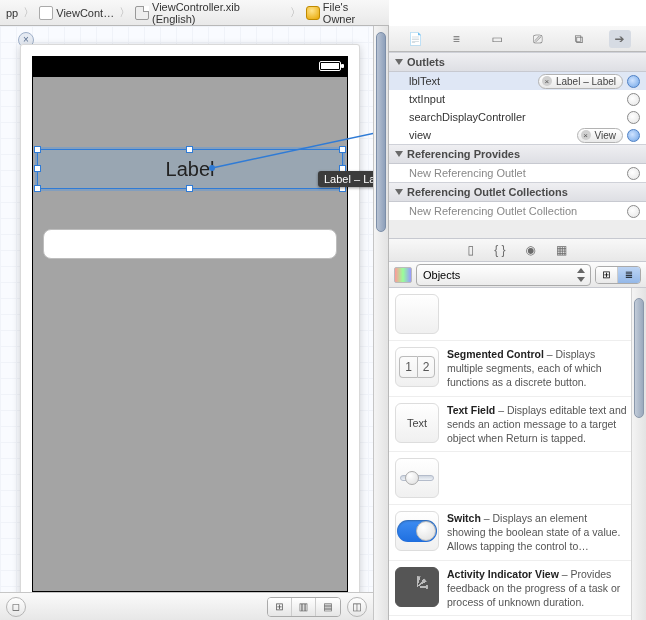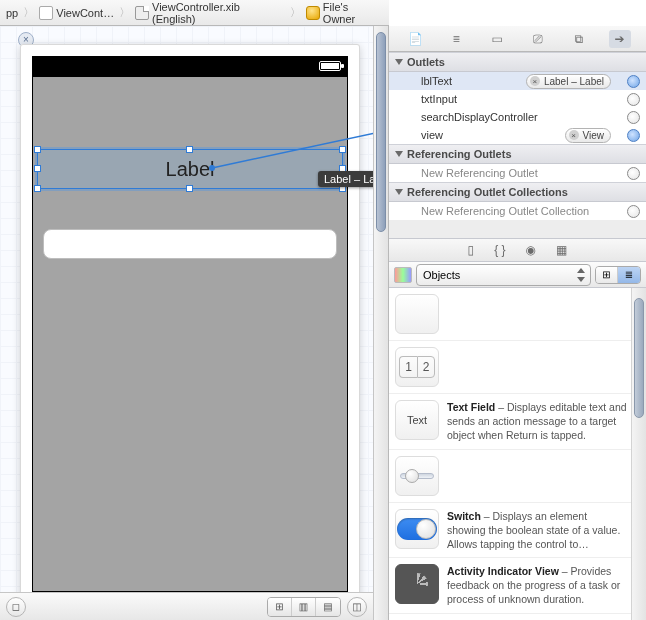--- a/index.html
+++ b/index.html
@@ -71,21 +71,21 @@
   .inspector-col { width: 257px; display:flex; flex-direction:column; background:#ededed; }
   
   .insp-tabs{ height:26px; background:linear-gradient(#f8f8f8,#e8e8e8); border-bottom:1px solid #b8b8b8; display:flex; align-items:center; justify-content:space-around; padding:0 6px; }
   .insp-tabs .ti{ width:22px; height:18px; display:flex; align-items:center; justify-content:center; color:#6a6a6a; font-size:12px; border-radius:3px; }
   .insp-tabs .ti.active{ background:#d6dbe3; }
 
   
   .sect-head{ height:20px; background:linear-gradient(#efeff2,#dedfe4); border-top:1px solid #cfd1d8; border-bottom:1px solid #c7c9d0; display:flex; align-items:center; font-size:11px; font-weight:bold; color:#4a4a4a; padding:0 6px; gap:4px; }
   .sect-head .tri{ width:0;height:0;border-left:4px solid transparent;border-right:4px solid transparent;border-top:6px solid #6a6a6a; }
   .sect-body{ background:#fff; }
-  .row{ display:flex; align-items:center; height:18px; font-size:11px; color:#333; padding:0 6px;gap:12px; }
+  .row{ display:flex; align-items:center; height:18px; font-size:11px; color:#333; padding:0 6px; }
   .row .indent{ width:14px; }
   .row .dot{ width:13px; height:13px; border:1px solid #8a8a8a; border-radius:50%; margin-left:auto; background:radial-gradient(circle at 40% 40%, #fff, #e4e4e4);} 
   .row .dot.filled{ background:radial-gradient(circle at 40% 40%, #cfe3ff, #6fa4e6); border-color:#4e80c4; }
   .pill{ margin-left:auto; display:flex; align-items:center; gap:4px; background:linear-gradient(#fff,#e9e9e9); border:1px solid #b3b3b3; border-radius:9px; height:15px; padding:0 6px 0 3px; font-size:10px; color:#444; }
   .pill .x{ width:10px; height:10px; border-radius:50%; background:#d0d0d0; color:#555; font-size:8px; display:flex; align-items:center; justify-content:center; }
   .row.hl{ background:#dfe7f5; }
 
   
   .mid-tabs{ height:24px; background:linear-gradient(#f8f8f8,#e8e8e8); border-top:1px solid #c7c9d0; border-bottom:1px solid #c7c9d0; display:flex; align-items:center; justify-content:center; gap:20px; color:#6a6a6a; font-size:12px; }
 
@@ -241,21 +241,21 @@
         <span class="pill">
           <span class="x">×</span>
           <span>View</span>
         </span>
         <span class="dot filled" style="margin-left:4px;"></span>
       </div>
     </div>
 
     <div class="sect-head">
       <span class="tri"></span>
-      <span>Referencing Outlets</span>
+      <span>Referencing Provides</span>
     </div>
     <div class="sect-body">
       <div class="row">
         <span class="indent"></span>
         <span style="color:#888">New Referencing Outlet</span>
         <span class="dot"></span>
       </div>
     </div>
 
     <div class="sect-head">
@@ -293,20 +293,21 @@
     <div class="liblist">
       <div id="lib-items">
           <div class="libitem">
             <div class="thumb button"></div>
           </div>
           <div class="libitem">
             <div class="thumb segmented">
               <span class="sseg">1</span>
               <span class="sseg">2</span>
             </div>
+            <div class="txt"><b>Segmented Control</b> – Displays multiple segments, each of which functions as a discrete button.</div>
           </div>
           <div class="libitem">
             <div class="thumb textfield">Text</div>
             <div class="txt"><b>Text Field</b> – Displays editable text and sends an action message to a target object when Return is tapped.</div>
           </div>
           <div class="libitem">
             <div class="thumb slider">
               <div class="track">
                 <div class="knob"></div>
               </div>

